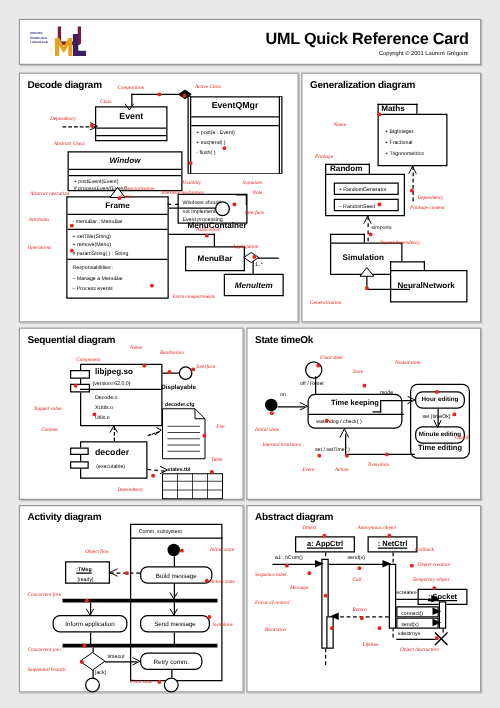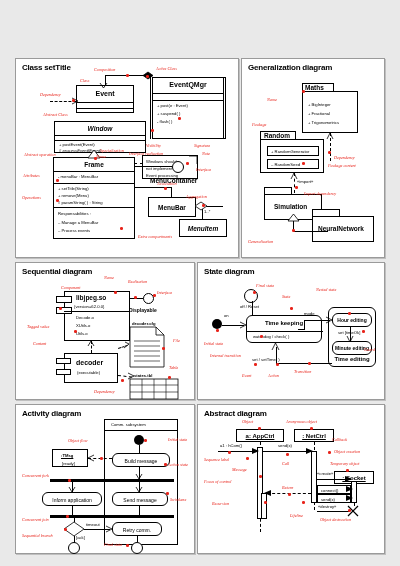--- a/index.html
+++ b/index.html
@@ -100,23 +100,37 @@
   }
   .pkg-tab{position:absolute;background:#fff;border:1px solid #000;box-sizing:border-box;border-bottom:none;}
   .swim{position:absolute;border:1px solid #000;box-sizing:border-box;background:transparent;}
   svg{position:absolute;overflow:visible;}
 </style>
 </head>
 <body>
 
 <div class="page">
 
+  <div class="header">
+    <div class="logo">
+      <div class="logo-txt">
+        <div>UNIFIED</div>
+        <div>MODELING</div>
+        <div>LANGUAGE</div>
+      </div>
+      <div class="logo-u"></div>
+      <div class="logo-m"></div>
+      <div class="logo-l"></div>
+    </div>
+    <div class="hdr-title">UML Quick Reference Card</div>
+    <div class="hdr-copy">Copyright © 2001 Laurent Grégoire</div>
+  </div>
 
   <div class="panel" id="panel-class">
-    <div class="panel-title">Class setTitle</div>
+    <div class="panel-title">Decode diagram</div>
 
     <div class="box" style="left:60px;top:26px;width:58px;height:28px;">
       <div class="cls-name" style="top:4px;font-size:7px;">Event</div>
       <div class="compartment" style="top:16px;height:6px;"></div>
       <div class="compartment" style="top:22px;height:6px;"></div>
     </div>
 
     <div class="box" style="left:134px;top:18px;width:76px;height:62px;border-left:3px double #000;border-right:3px double #000;">
       <div class="cls-name" style="top:3px;font-size:7px;">EventQMgr</div>
       <div class="compartment" style="top:15px;height:7px;"></div>
@@ -364,21 +378,21 @@
     <div class="dot" style="left:118px;top:33px;"></div>
     <div class="dot" style="left:137px;top:31px;"></div>
     <div class="dot" style="left:43px;top:44px;"></div>
     <div class="dot" style="left:58px;top:67px;"></div>
     <div class="dot" style="left:146px;top:84px;"></div>
     <div class="dot" style="left:152px;top:113px;"></div>
     <div class="dot" style="left:105px;top:116px;"></div>
   </div>
 
   <div class="panel" id="panel-state">
-    <div class="panel-title">State diagram</div>
+    <div class="panel-title">State timeOk</div>
 
     <div class="blackdot" style="left:14px;top:56px;width:10px;height:10px;"></div>
     <div class="txt" style="left:26px;top:50px;">on</div>
     <div class="kln" style="left:24px;top:62px;width:22px;height:1px;"></div>
     <svg width="6" height="6" style="left:42px;top:59px;">
       <polyline points="0,0 6,3 0,6" fill="none" stroke="#000" stroke-width="0.8"></polyline>
     </svg>
 
     <div class="blackdot" style="left:48px;top:28px;width:10px;height:10px;"></div>
     <div class="ring" style="left:46px;top:26px;width:14px;height:14px;"></div>

